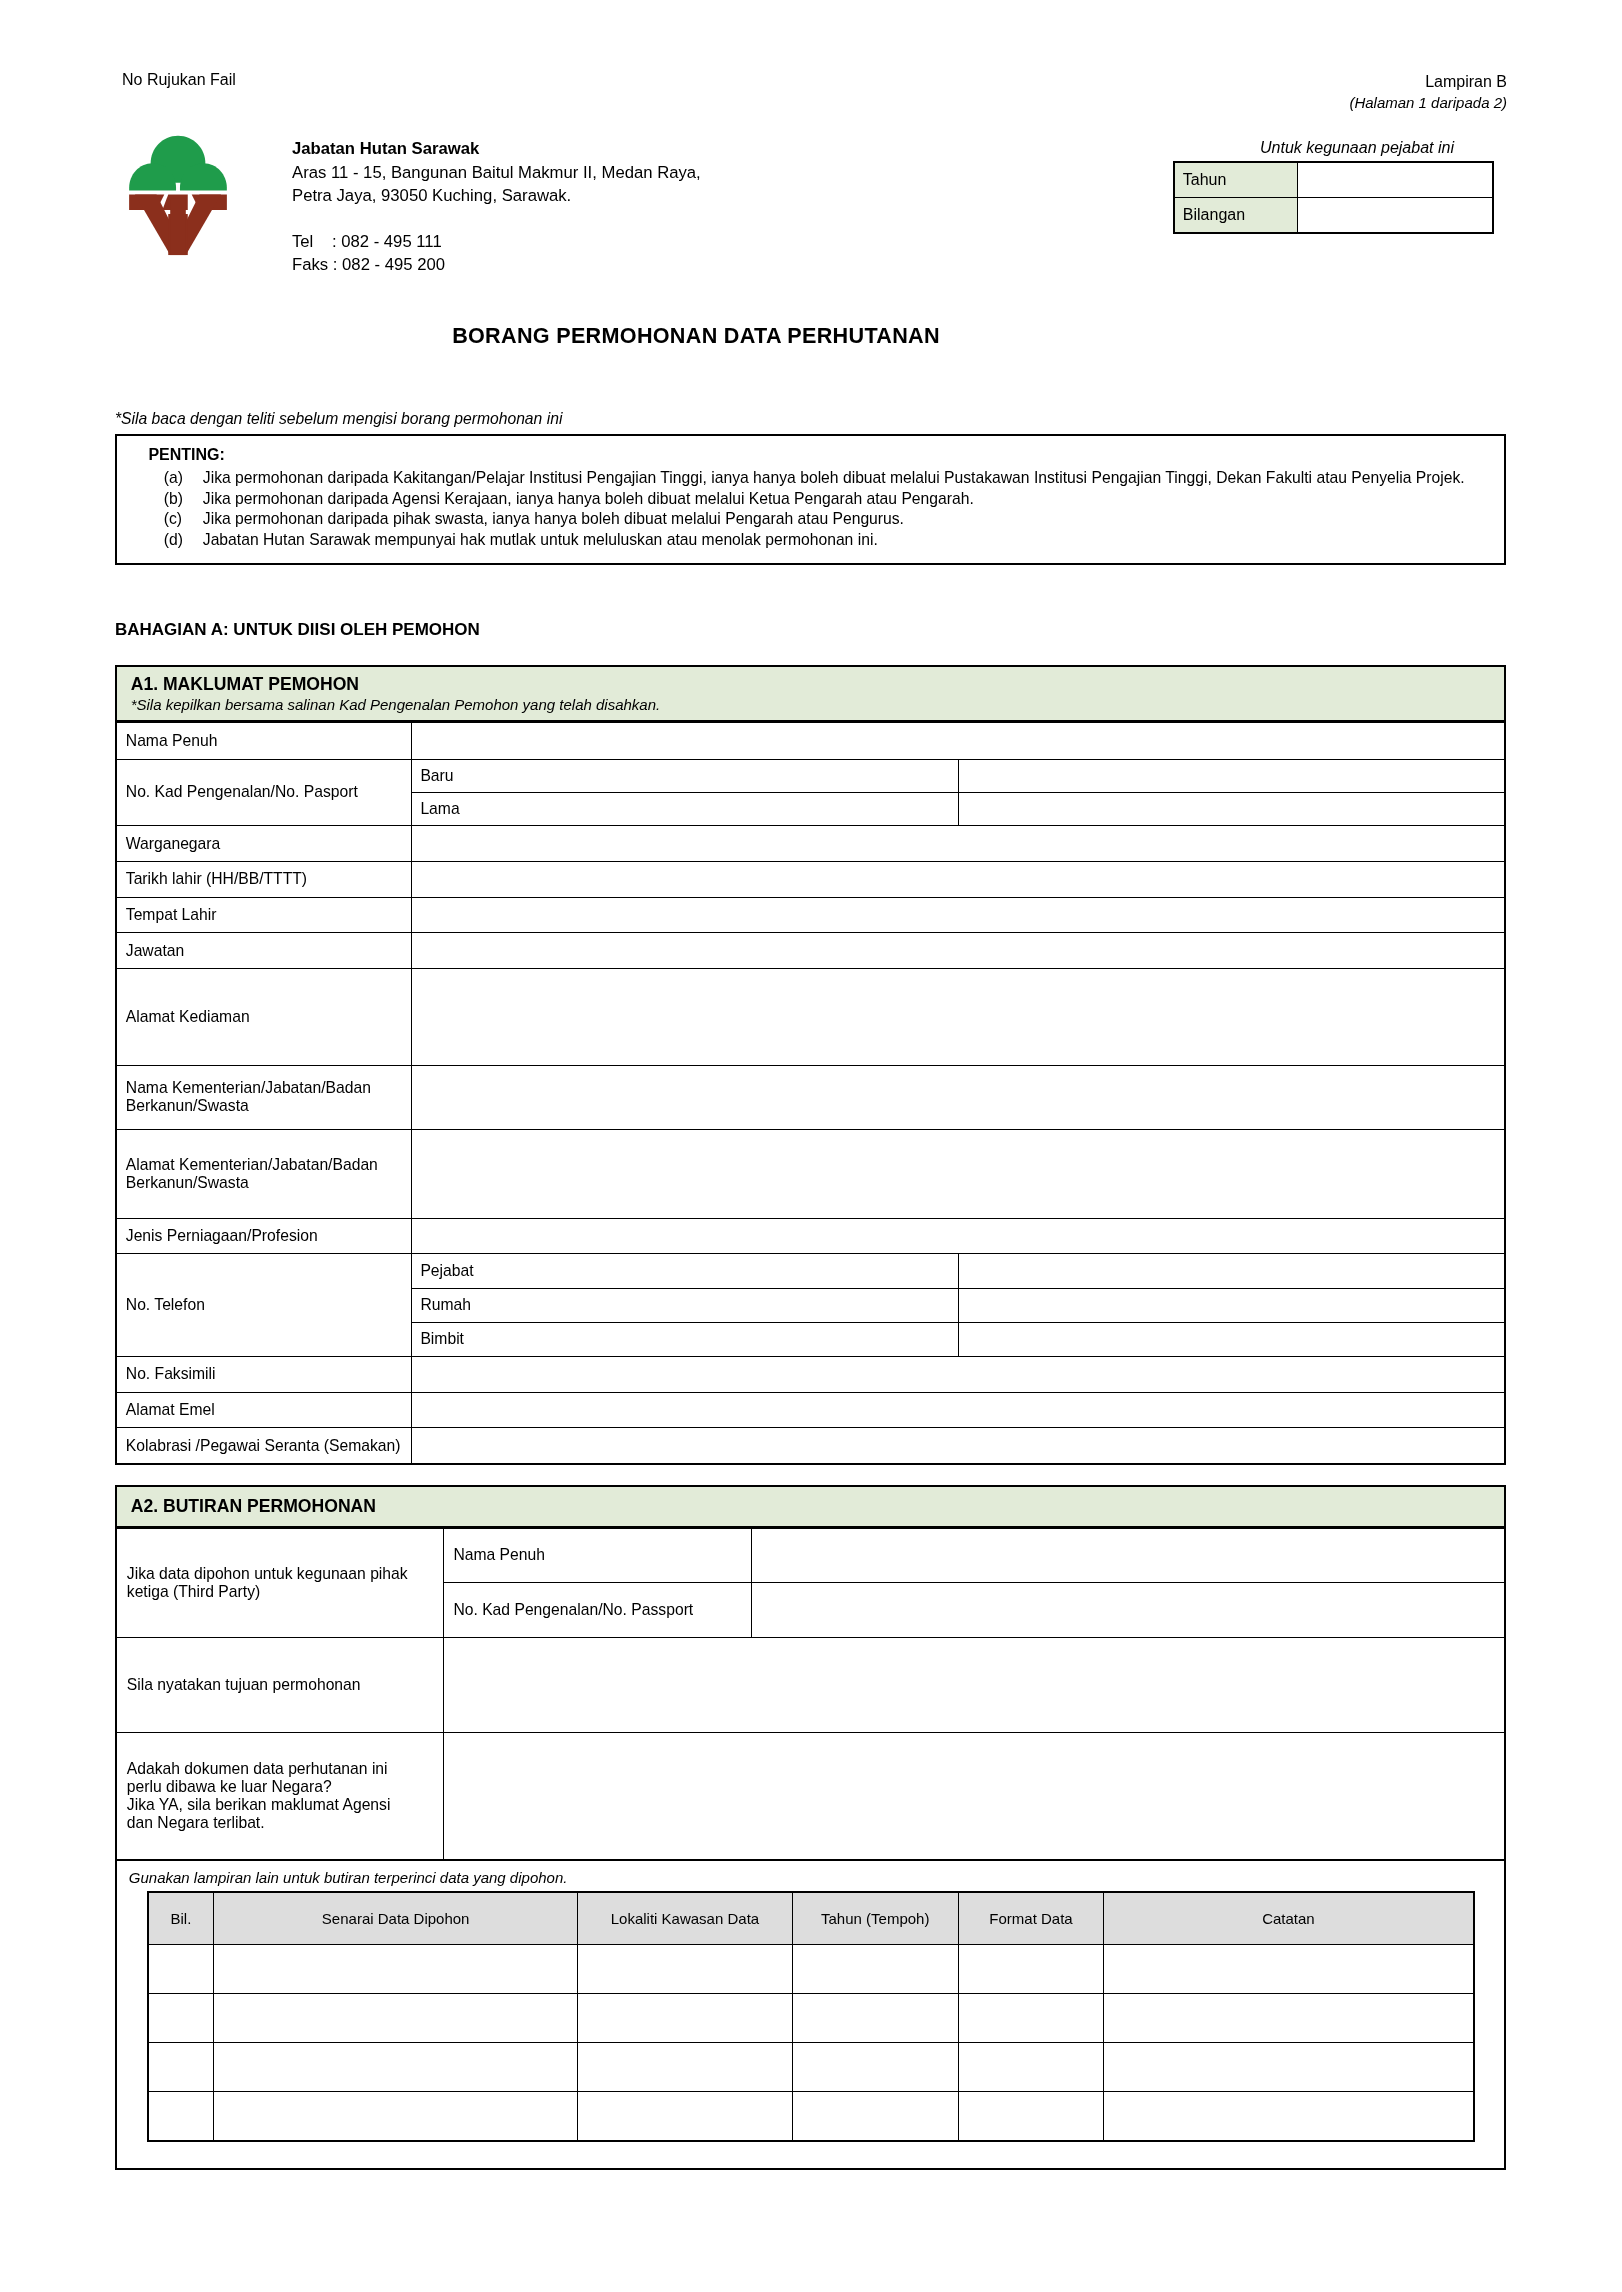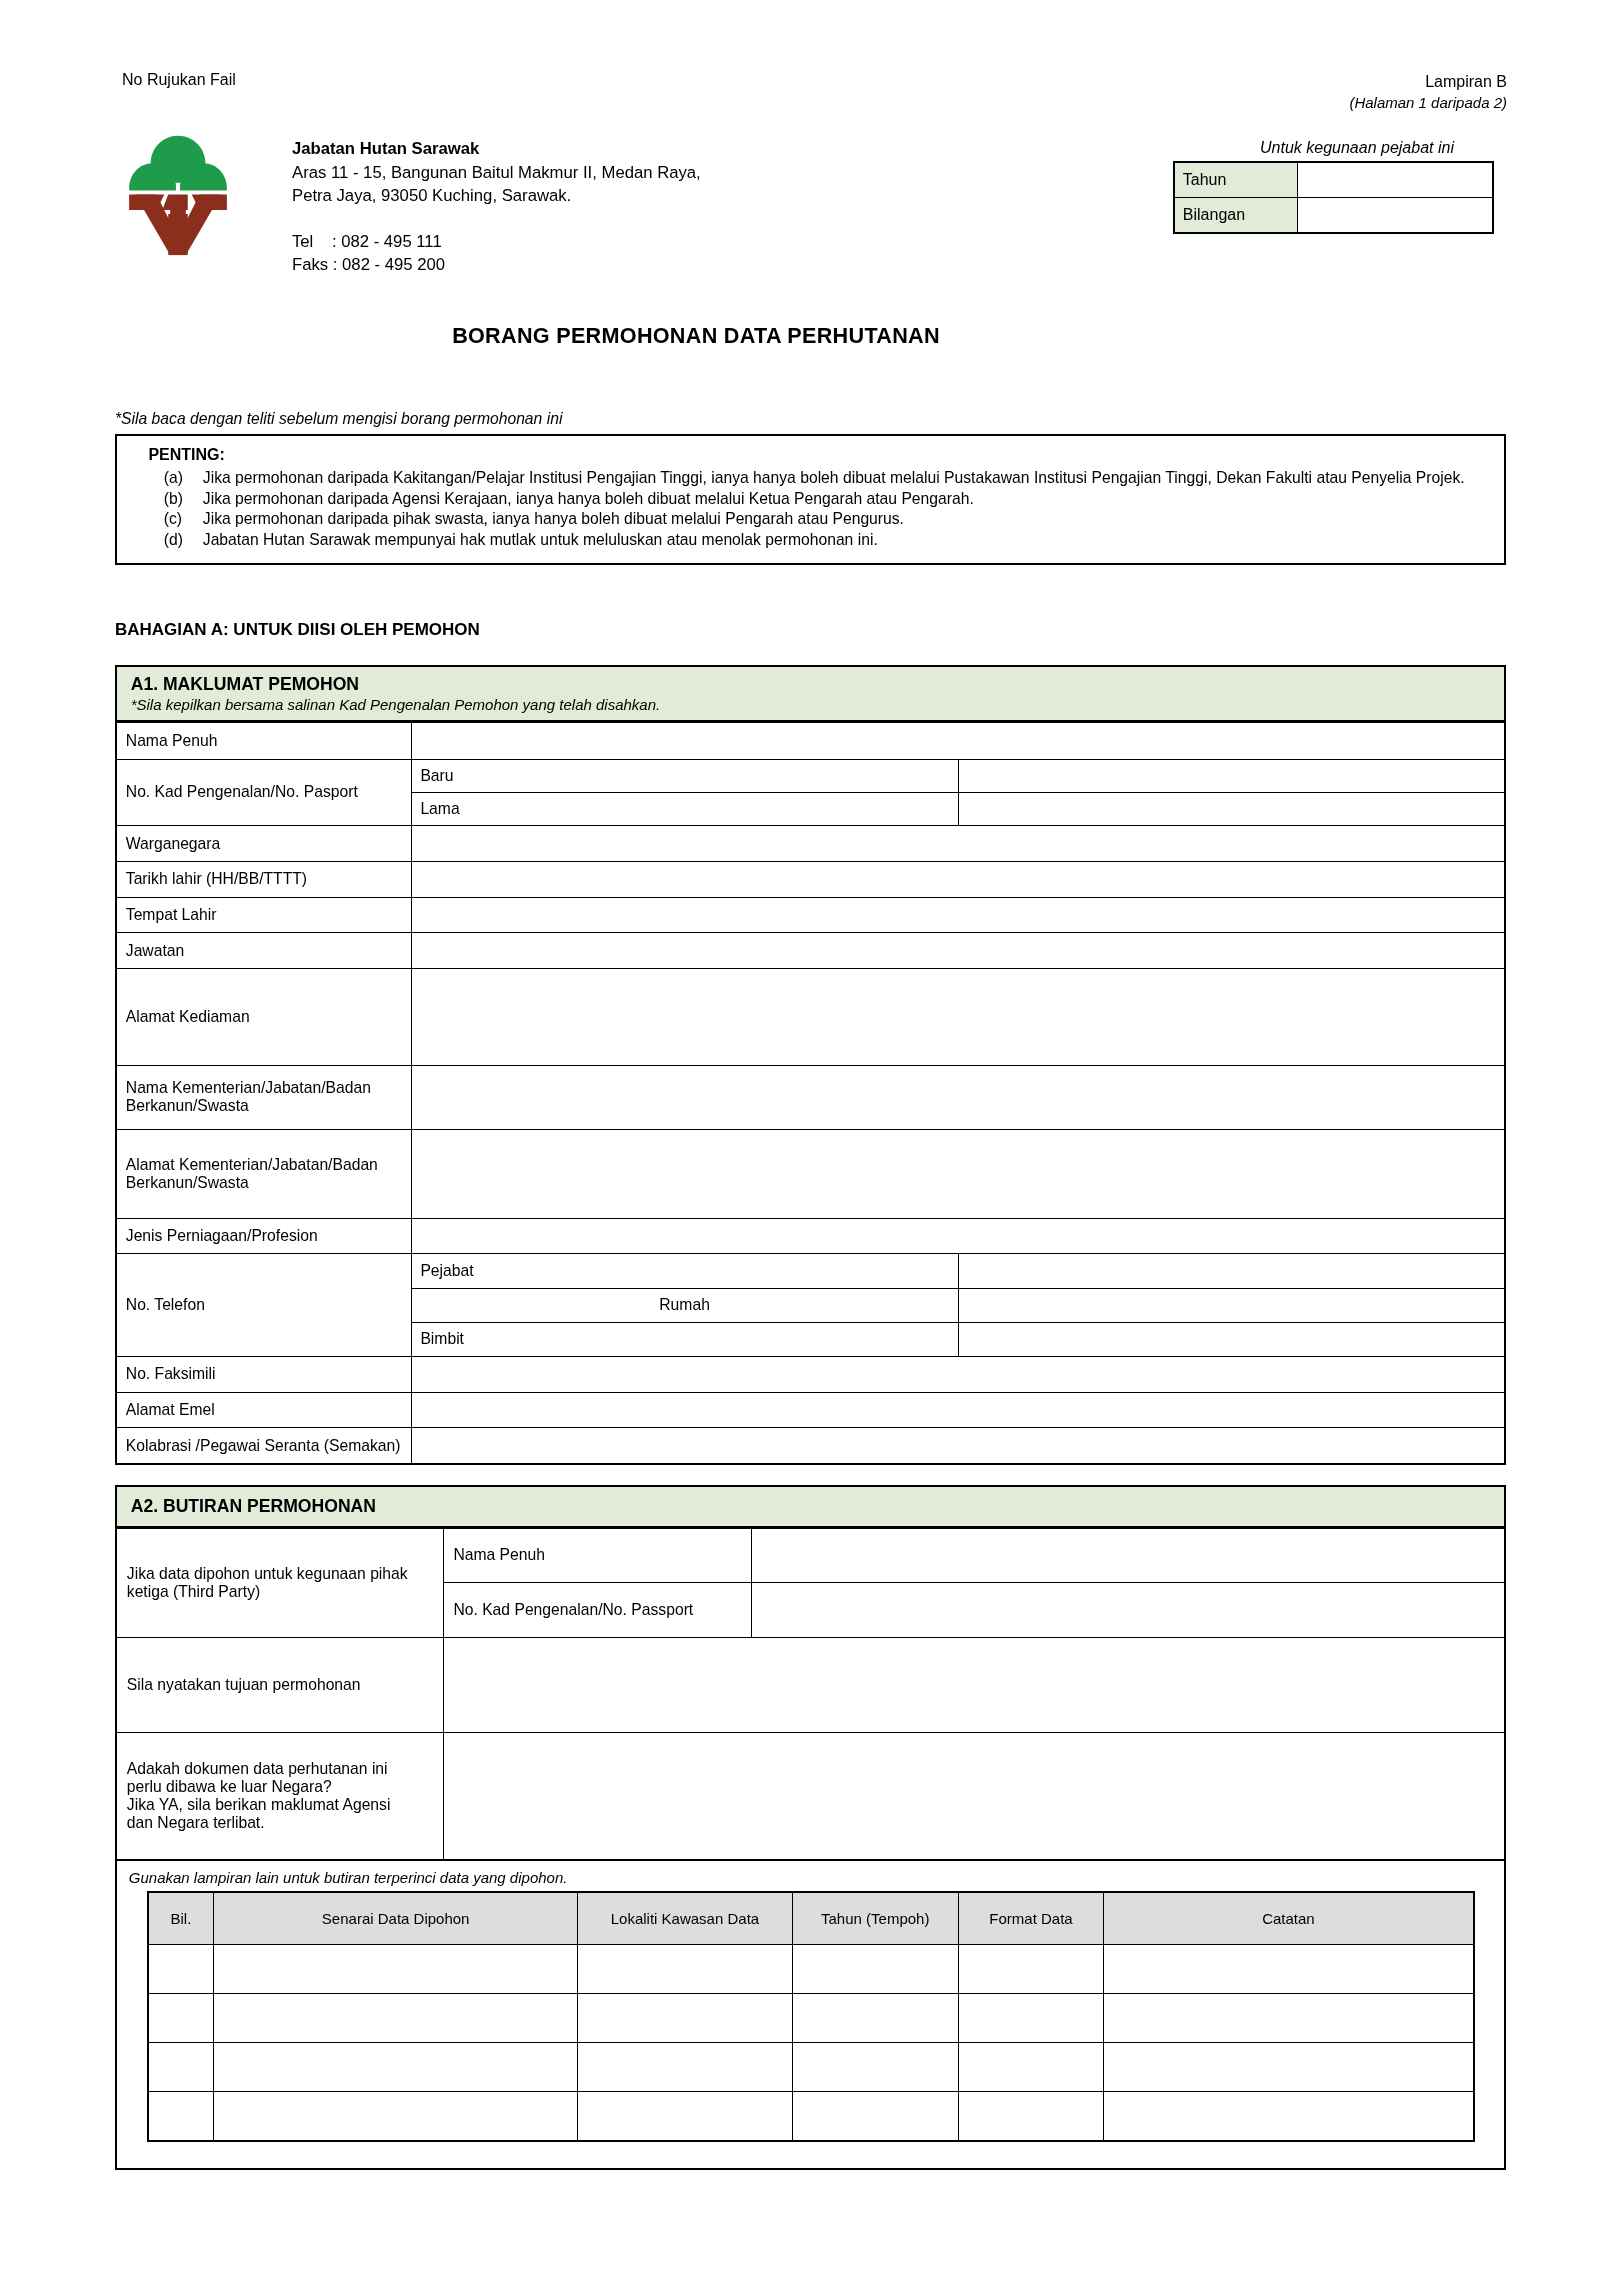--- a/index.html
+++ b/index.html
@@ -199,21 +199,21 @@
       <tr>
         <td class="lab" style="height:29px;">Jenis Perniagaan/Profesion</td>
         <td colspan="2" class="blank"></td>
       </tr>
       <tr>
         <td class="lab" rowspan="3">No. Telefon</td>
         <td class="sub" style="height:27.4px;">Pejabat</td>
         <td class="blank"></td>
       </tr>
       <tr>
-        <td class="sub" style="height:27.4px;text-align:center;">Rumah</td>
+        <td class="sub" style="height:27.4px;">Rumah</td>
         <td class="blank"></td>
       </tr>
       <tr>
         <td class="sub" style="height:27.4px;">Bimbit</td>
         <td class="blank"></td>
       </tr>
       <tr>
         <td class="lab" style="height:29px;">No. Faksimili</td>
         <td colspan="2" class="blank"></td>
       </tr>

